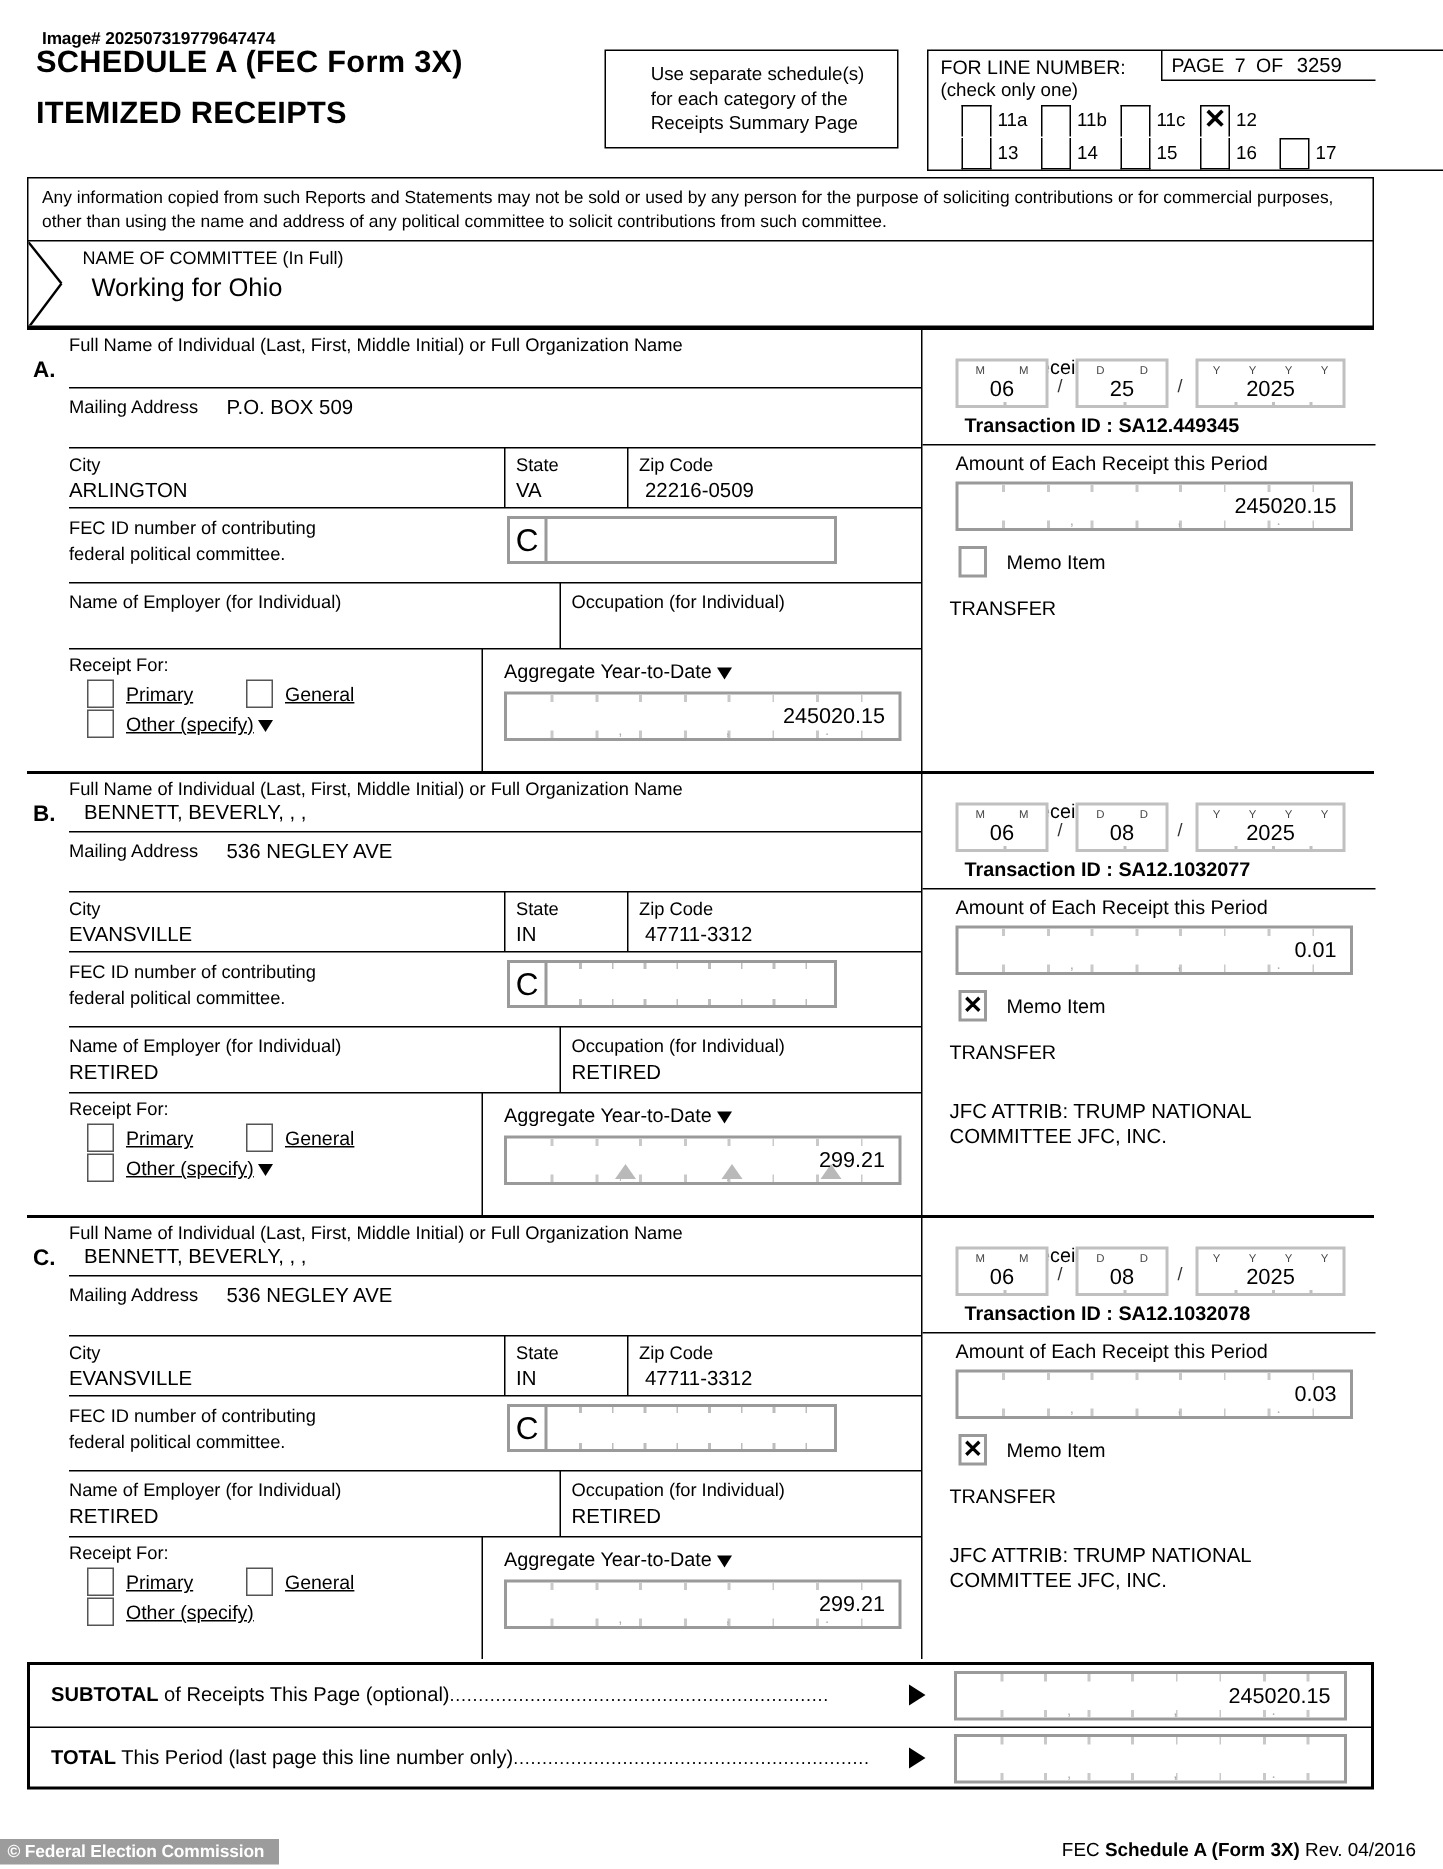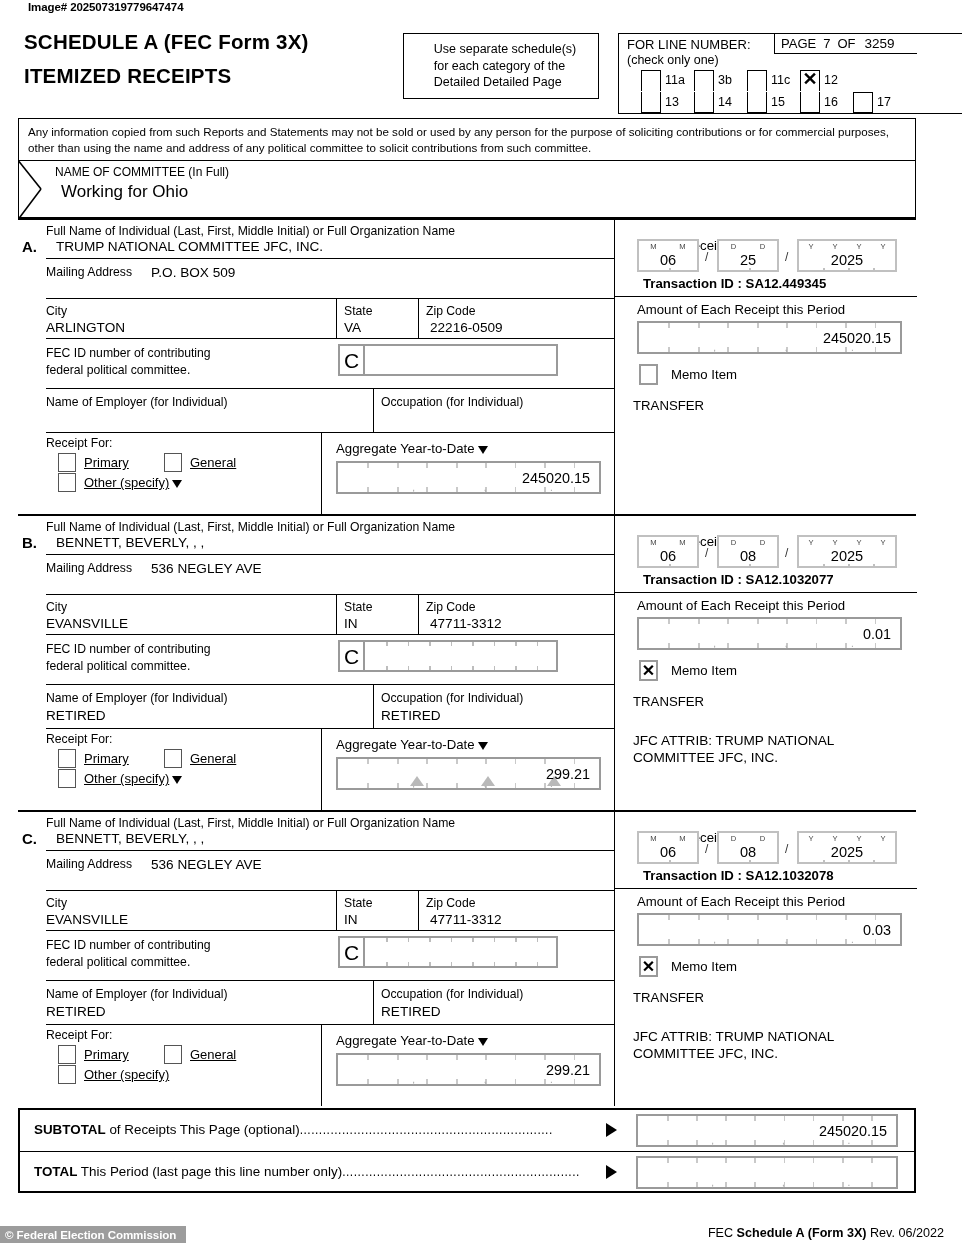--- a/index.html
+++ b/index.html
@@ -9,21 +9,21 @@
     background:#fff;
     font-family:"Liberation Sans", sans-serif;
     color:#000;
     position:relative;
     overflow:hidden;
   }
   .page { position:relative; width:962px; height:1246px; }
 
   
   .imageid {
-    position:absolute; left:28px; top:1px;
+    position:absolute; left:28px; top:20px;
     font-size:11.5px; font-weight:bold; letter-spacing:-0.1px;
   }
 
   
   .header { position:absolute; left:18px; top:28px; width:898px; height:86px; }
   .title-wrap { position:absolute; left:6px; top:2px; }
   .title1 { font-size:20.5px; font-weight:bold; letter-spacing:0.2px; }
   .title2 { font-size:20.5px; font-weight:bold; letter-spacing:0.2px; margin-top:10px;}
 
   .sep-box {
@@ -191,21 +191,21 @@
   <div class="header">
     <div class="title-wrap">
       <div class="title1">SCHEDULE A  (FEC Form 3X)</div>
       <div class="title2">ITEMIZED RECEIPTS</div>
     </div>
 
     <div class="sep-box">
       <div class="lines">
         <div>Use separate schedule(s)</div>
         <div>for each category of the</div>
-        <div>Detailed Detailed Page</div>
+        <div>Receipts Summary Page</div>
       </div>
     </div>
 
     <div class="lineno-box">
       <div class="lineno-title">FOR LINE NUMBER:</div>
       <div class="lineno-sub">(check only one)</div>
       <div class="page-of">
         <span>PAGE</span>
         <span class="num">7</span>
         <span>OF</span>
@@ -216,21 +216,21 @@
         <div class="cbcell">
           <div class="cbox nbb">
               <span class="x"></span>
             </div>
           <span class="cblabel">11a</span>
         </div>
         <div class="cbcell">
           <div class="cbox nbb">
               <span class="x"></span>
             </div>
-          <span class="cblabel">3b</span>
+          <span class="cblabel">11b</span>
         </div>
         <div class="cbcell">
           <div class="cbox nbb">
               <span class="x"></span>
             </div>
           <span class="cblabel">11c</span>
         </div>
         <div class="cbcell">
           <div class="cbox nbb">
               <span class="x">✕</span>
@@ -286,21 +286,20 @@
   </div>
 
   <div id="entries-host">
       <div class="entry" style="top:218px;height:296px;">
     <div class="topline"></div>
 
     <div class="leftcol">
       <div class="letter" style="top:20px;">A.</div>
 
       <div class="fld" style="left:28px;top:3px;"><span class="fld-label">Full Name of Individual (Last, First, Middle Initial) or Full Organization Name</span></div>
-      <div class="fld" style="left:38px;top:19px;"><span class="fld-val">TRUMP NATIONAL COMMITTEE JFC, INC.</span></div>
       <div class="hline" style="left:28px;top:40px;width:568px;"></div>
 
       <div class="fld" style="left:28px;top:44px;"><span class="fld-label">Mailing Address</span></div>
       <div class="fld" style="left:133px;top:45px;"><span class="fld-val">P.O. BOX 509</span></div>
       <div class="hline" style="left:28px;top:80px;width:568px;"></div>
 
       <div class="fld" style="left:28px;top:83px;"><span class="fld-label">City</span></div>
       <div class="fld" style="left:28px;top:100px;"><span class="fld-val">ARLINGTON</span></div>
       <div class="vline" style="left:318px;top:80px;height:40px;"></div>
       <div class="fld" style="left:326px;top:83px;"><span class="fld-label">State</span></div>
@@ -804,16 +803,16 @@
             <div class="sep" style="left:144.10000000000002px">,</div>
             <div class="sep" style="left:209.60000000000002px">.</div>
             <div class="mval"></div>
           </div>
       </div>
     </div>
   </div>
 
   <div class="footer-logo">© Federal Election Commission</div>
   <div class="footer-right">
-    <span>FEC </span><b>Schedule A (Form 3X)</b><span> Rev. 06/2022</span>
+    <span>FEC </span><b>Schedule A (Form 3X)</b><span> Rev. 04/2016</span>
   </div>
 
 </div>
 
 </body></html>

